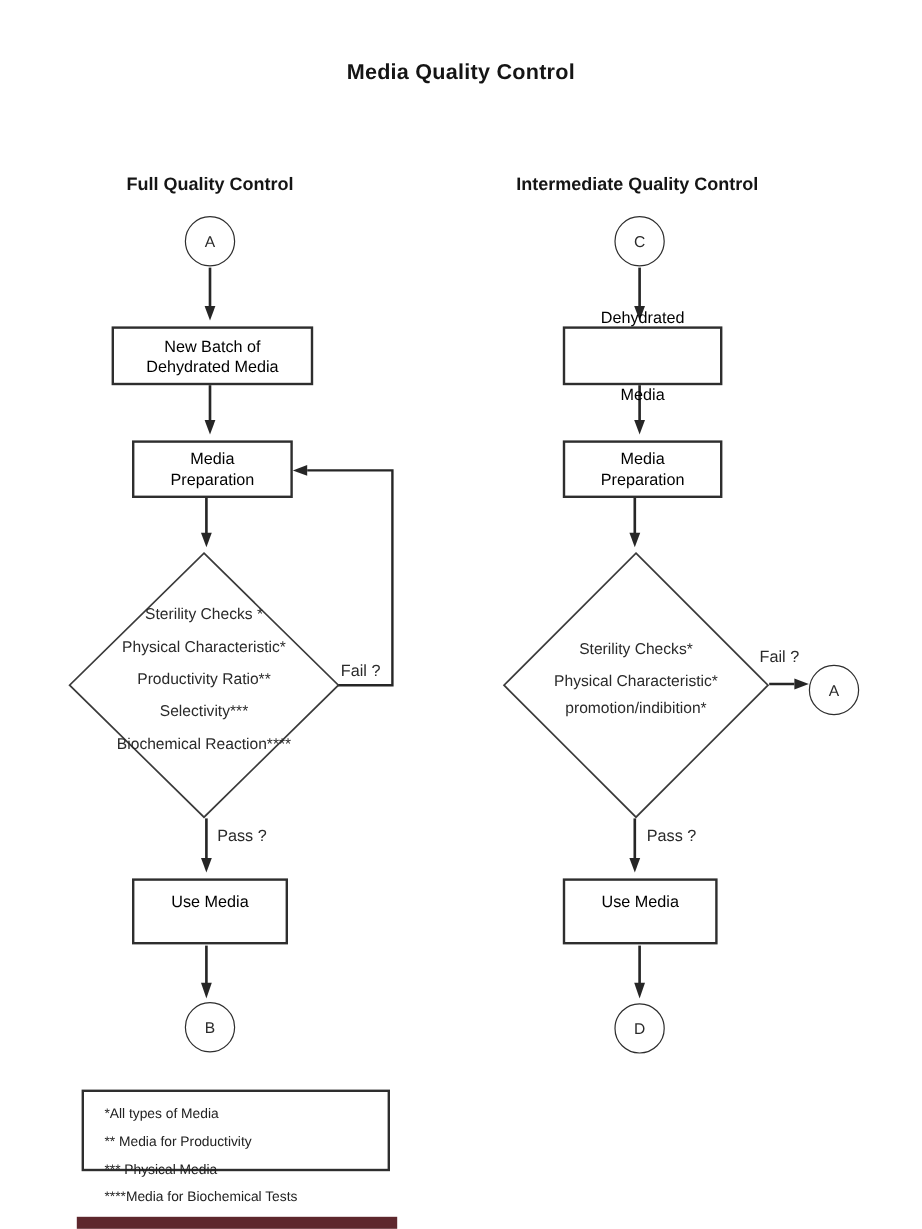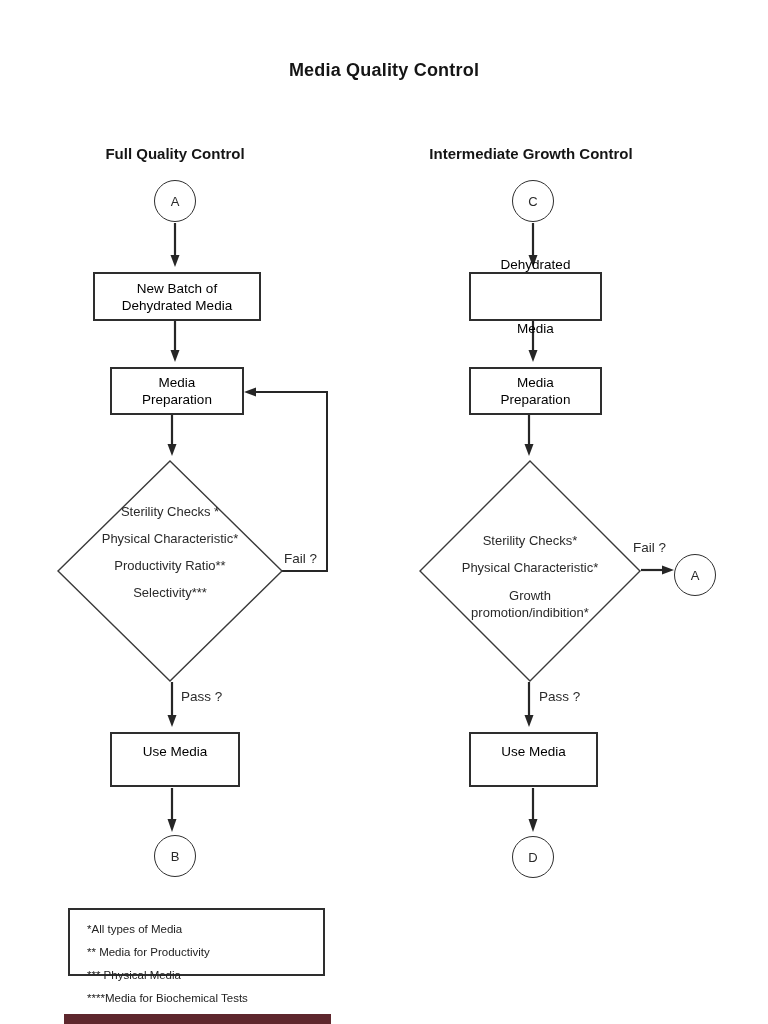--- a/index.html
+++ b/index.html
@@ -2,21 +2,21 @@
 <html><head>
 <meta charset="utf-8">
 <style>
   html,body{margin:0;padding:0;}
   body{
     width:768px;height:1024px;position:relative;background:#ffffff;
     font-family:"Liberation Sans","DejaVu Sans",sans-serif;
     color:#262626;overflow:hidden;
   }
   .title{
-    position:absolute;top:60px;left:0;width:768px;text-align:center;
+    position:absolute;top:50px;left:0;width:768px;text-align:center;
     font-size:18px;font-weight:bold;color:#151515;letter-spacing:.2px;
   }
   .col-header{
     position:absolute;text-align:center;font-size:15px;font-weight:bold;color:#151515;
   }
   .node-box{
     position:absolute;border:2px solid #2e2e2e;background:#fff;
     display:flex;flex-direction:column;align-items:center;justify-content:center;
     text-align:center;font-size:13.5px;line-height:17px;color:#000000;
   }
@@ -79,41 +79,42 @@
       <line x1="641" y1="570" x2="662" y2="570"></line>
       <polygon points="662,565.5 662,574.5 674,570" stroke="none"></polygon>
     </g>
     <polygon points="170,461 282,571 170,681 58,571" fill="none" stroke="#3a3a3a" stroke-width="1.4"></polygon>
     <polygon points="530,461 640,571 530,681 420,571" fill="none" stroke="#3a3a3a" stroke-width="1.4"></polygon>
   </svg>
 
   <div class="title">Media Quality Control</div>
 
   <div class="col-header" style="left:55px;top:145px;width:240px;">Full Quality Control</div>
-  <div class="col-header" style="left:411px;top:145px;width:240px;">Intermediate Growth Control</div>
+  <div class="col-header" style="left:411px;top:145px;width:240px;">Intermediate Quality Control</div>
 
   <div class="connector" style="left:154px;top:180px;">
     <span>A</span>
   </div>
 
   <div class="node-box" style="left:93px;top:272px;width:164px;height:45px;">
     <div>New Batch of</div>
     <div>Dehydrated Media</div>
   </div>
 
   <div class="node-box" style="left:110px;top:367px;width:130px;height:44px;">
     <div>Media</div>
     <div>Preparation</div>
   </div>
 
   <div class="decision-text" style="left:50px;top:498px;width:240px;">
     <div class="crit">Sterility Checks *</div>
     <div class="crit">Physical Characteristic*</div>
     <div class="crit">Productivity Ratio**</div>
     <div class="crit">Selectivity***</div>
+    <div class="crit">Biochemical Reaction****</div>
   </div>
 
   <div class="edge-label" style="left:284px;top:551px;">Fail ?</div>
   <div class="edge-label" style="left:181px;top:689px;">Pass ?</div>
 
   <div class="node-box top-text" style="left:110px;top:732px;width:130px;height:55px;">
     <div>Use Media</div>
   </div>
 
   <div class="connector" style="left:154px;top:835px;">
@@ -130,21 +131,20 @@
   </div>
 
   <div class="node-box" style="left:469px;top:367px;width:129px;height:44px;">
     <div>Media</div>
     <div>Preparation</div>
   </div>
 
   <div class="decision-text" style="left:410px;top:527px;width:240px;">
     <div class="crit">Sterility Checks*</div>
     <div class="crit">Physical Characteristic*</div>
-    <div class="crit tight" style="margin-top:6px;">Growth</div>
     <div class="crit tight">promotion/indibition*</div>
   </div>
 
   <div class="edge-label" style="left:633px;top:540px;">Fail ?</div>
   <div class="edge-label" style="left:539px;top:689px;">Pass ?</div>
 
   <div class="connector" style="left:674px;top:554px;">
     <span>A</span>
   </div>
 

